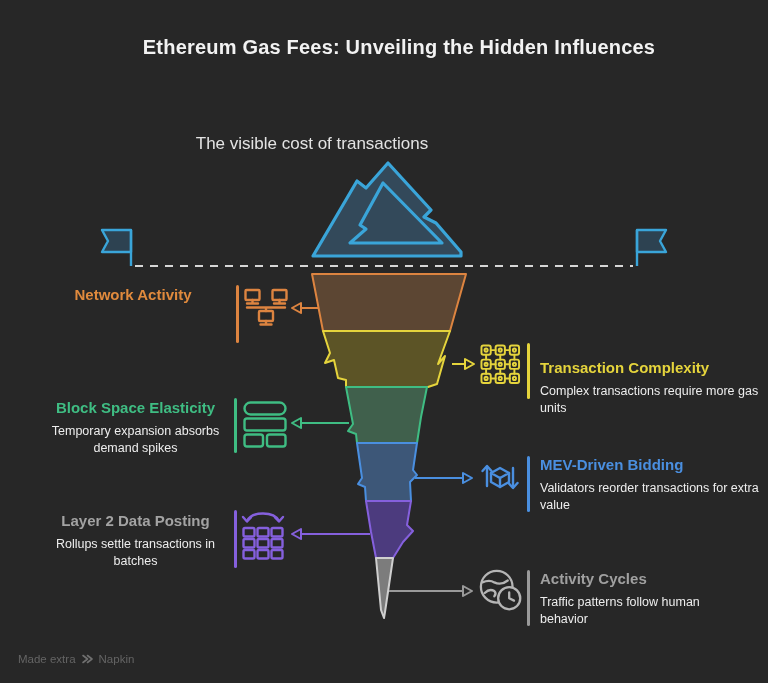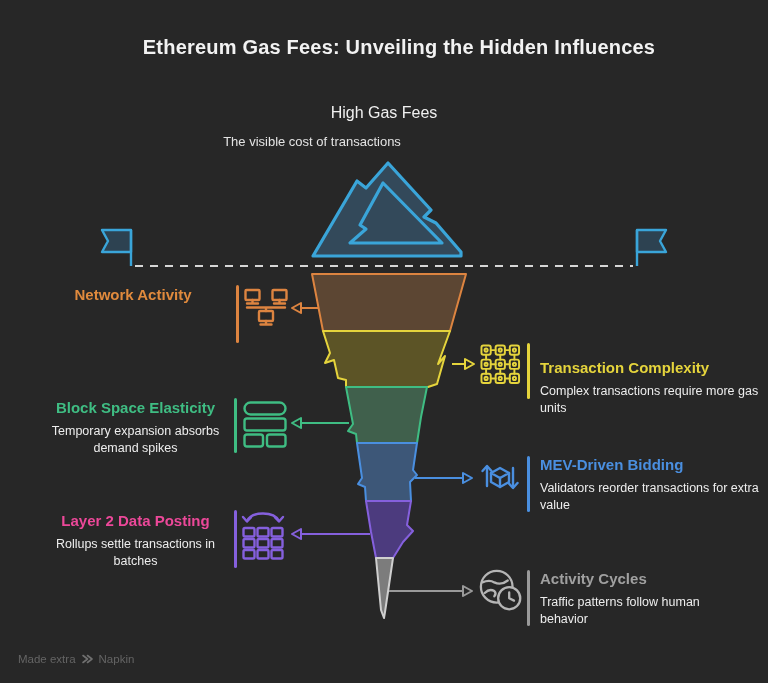--- a/index.html
+++ b/index.html
@@ -12,34 +12,34 @@
   .main-title{
     left:0;top:36px;width:768px;text-align:center;
     color:#f2f2f2;font-size:20px;font-weight:700;letter-spacing:.2px;margin-left:15px;
   }
   .summit-title{
     left:0;top:104px;width:768px;text-align:center;
     color:#f0f0f0;font-size:16px;font-weight:500;
   }
   .summit-sub{
     left:0;top:134px;width:624px;text-align:center;
-    color:#e3e3e3;font-size:13px;font-weight:400;
+    color:#e3e3e3;font-size:17px;font-weight:400;
   }
   .factor{line-height:1.3;}
   .factor .f-title{font-size:15px;font-weight:700;margin:0 0 5px 0;}
   .factor .f-desc{font-size:12.5px;color:#ededed;line-height:1.38;}
   .f-left{text-align:center;}
   .f-right{text-align:left;}
   .divider{position:absolute;width:2.5px;border-radius:2px;}
   .icon-box{position:absolute;display:flex;align-items:center;justify-content:center;}
   .c-orange{color:#e08a3d;}
   .c-yellow{color:#e5d43c;}
   .c-green{color:#3fbd83;}
   .c-blue{color:#4a8fe0;}
-  .c-purple{color:#ec4899;}
+  .c-purple{color:#a3a3a3;}
   .c-gray{color:#a0a0a0;}
   .bg-orange{background:#dd8440;}
   .bg-yellow{background:#e5d43c;}
   .bg-green{background:#3fbd83;}
   .bg-blue{background:#4a8fe0;}
   .bg-purple{background:#8560dd;}
   .bg-gray{background:#9a9a9a;}
   .watermark{
     left:18px;top:653px;display:flex;align-items:center;gap:5px;
     color:#646464;font-size:11.5px;font-weight:500;
@@ -100,21 +100,20 @@
           <path d="M301,529 L292,534 L301,539 Z"></path>
       </g>
       <g stroke="#9a9a9a">
         <path d="M389,591 H463"></path>
           <path d="M463,586 L472,591 L463,596 Z"></path>
       </g>
     </g>
   </svg>
 
   <div class="abs main-title">Ethereum Gas Fees: Unveiling the Hidden Influences</div>
-  <div class="abs summit-title">High Gas Fees</div>
   <div class="abs summit-sub">The visible cost of transactions</div>
 
   <div class="abs factor f-left" style="right:540px;top:285px;width:190px;">
     <div class="f-title c-orange">Network Activity</div>
   </div>
   <div class="divider bg-orange" style="left:236px;top:285px;height:58px;"></div>
   <div class="icon-box" style="left:243px;top:287px;width:46px;height:44px;">
     <svg width="46" height="42" viewBox="0 0 46 42" fill="none" stroke="#dd8440" stroke-width="2.4" stroke-linecap="round" stroke-linejoin="round">
       <rect x="2.5" y="2" width="14" height="10" rx="1"></rect>
       <path d="M9.5,12 V15.5 M4,15.5 H15"></path>

